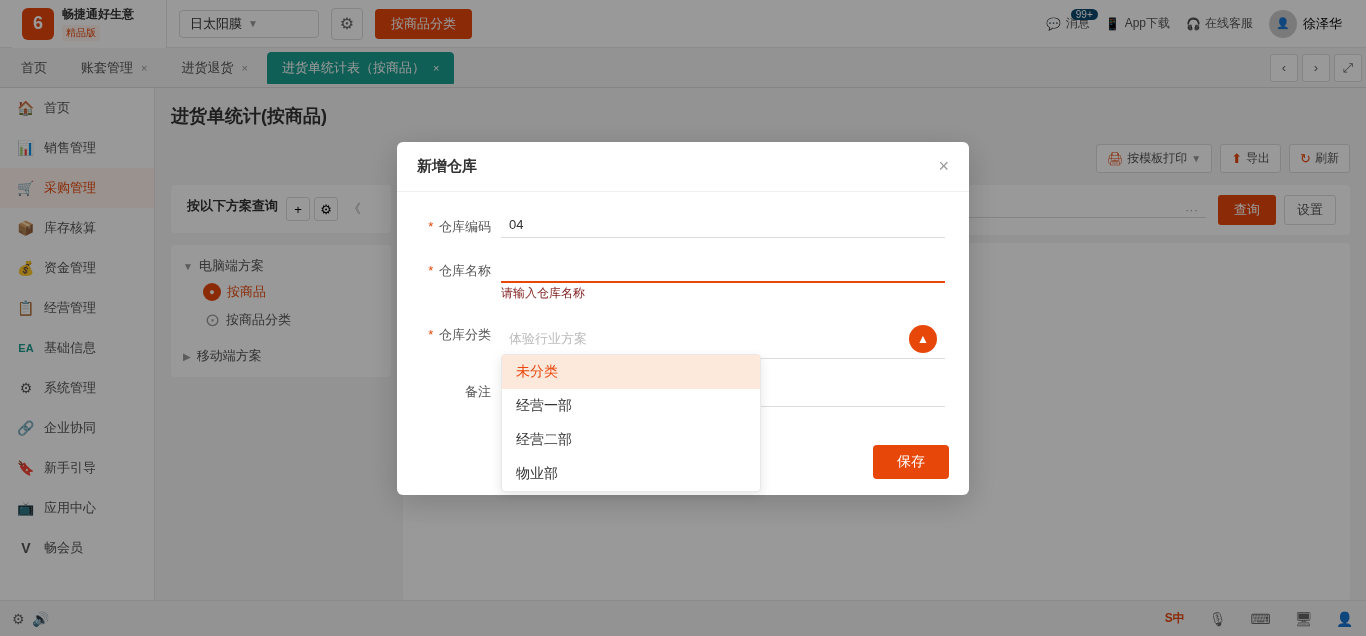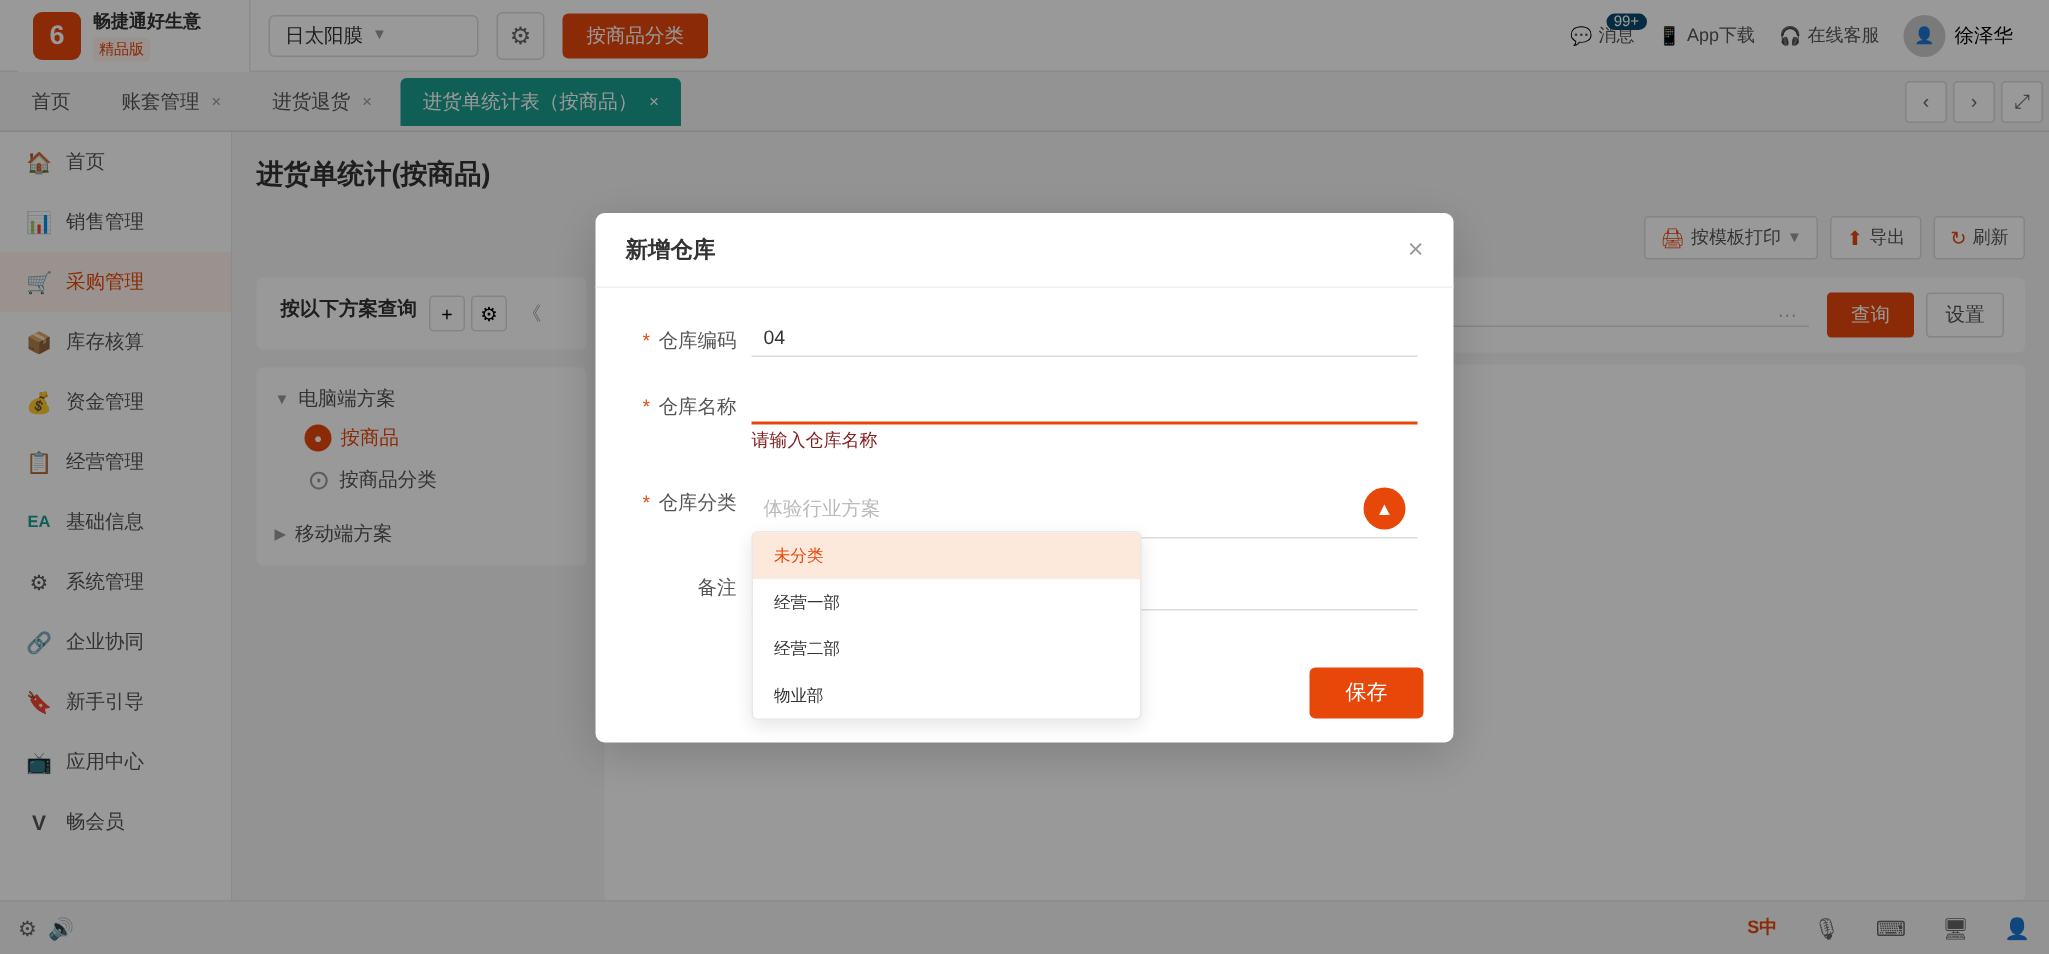--- a/index.html
+++ b/index.html
@@ -136,21 +136,21 @@
     .chevron-up-btn { width: 28px; height: 28px; background: #e8470a; border-radius: 50%; display: flex; align-items: center; justify-content: center; cursor: pointer; }
     .chevron-up-icon { color: #fff; font-size: 12px; }
 
     
     .dropdown-list {
       position: absolute; left: 80px; top: 34px; background: #fff;
       border: 1px solid #e8e8e8; border-radius: 4px; box-shadow: 0 4px 12px rgba(0,0,0,0.1);
       z-index: 200; min-width: 260px;
     }
     .dropdown-item {
-      padding: 8px 14px; cursor: pointer; font-size: 11px; color: #333;
+      padding: 8px 14px; cursor: pointer; font-size: 14px; color: #333;
     }
     .dropdown-item.highlighted { background: #fde8dc; color: #e8470a; }
 
     .textarea-field {
       flex: 1; border: none; border-bottom: 1px solid #ddd; padding: 5px 8px;
       font-size: 13px; color: #333; outline: none; resize: none; background: transparent; height: 30px;
     }
 
     .modal-footer {
       display: flex; align-items: center; justify-content: flex-end;

